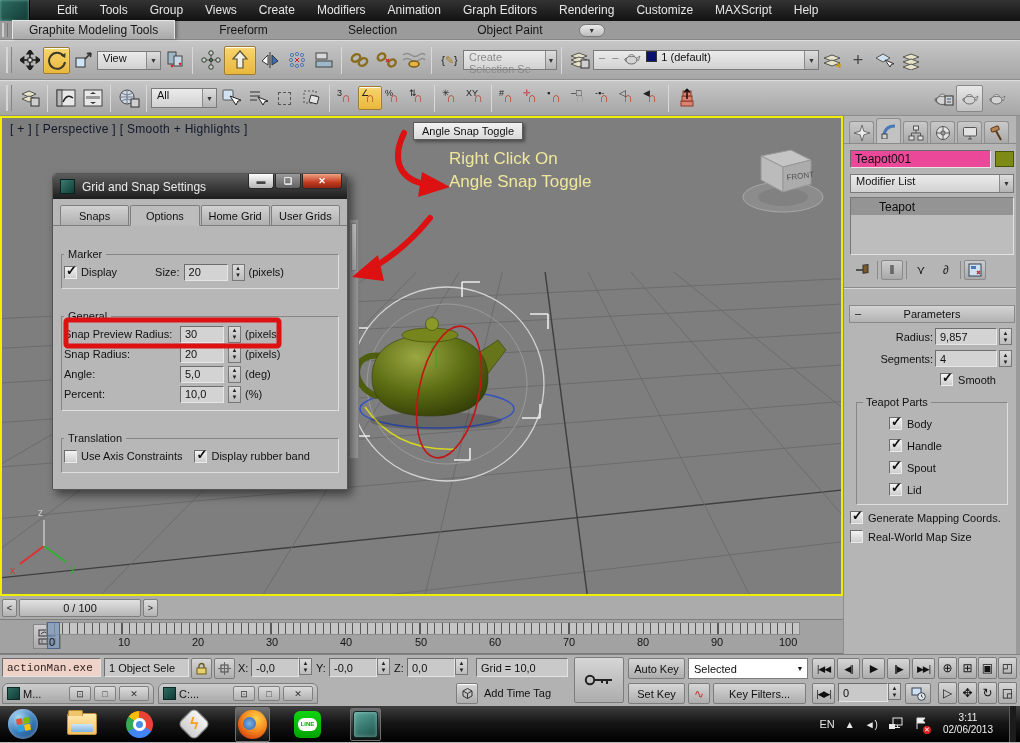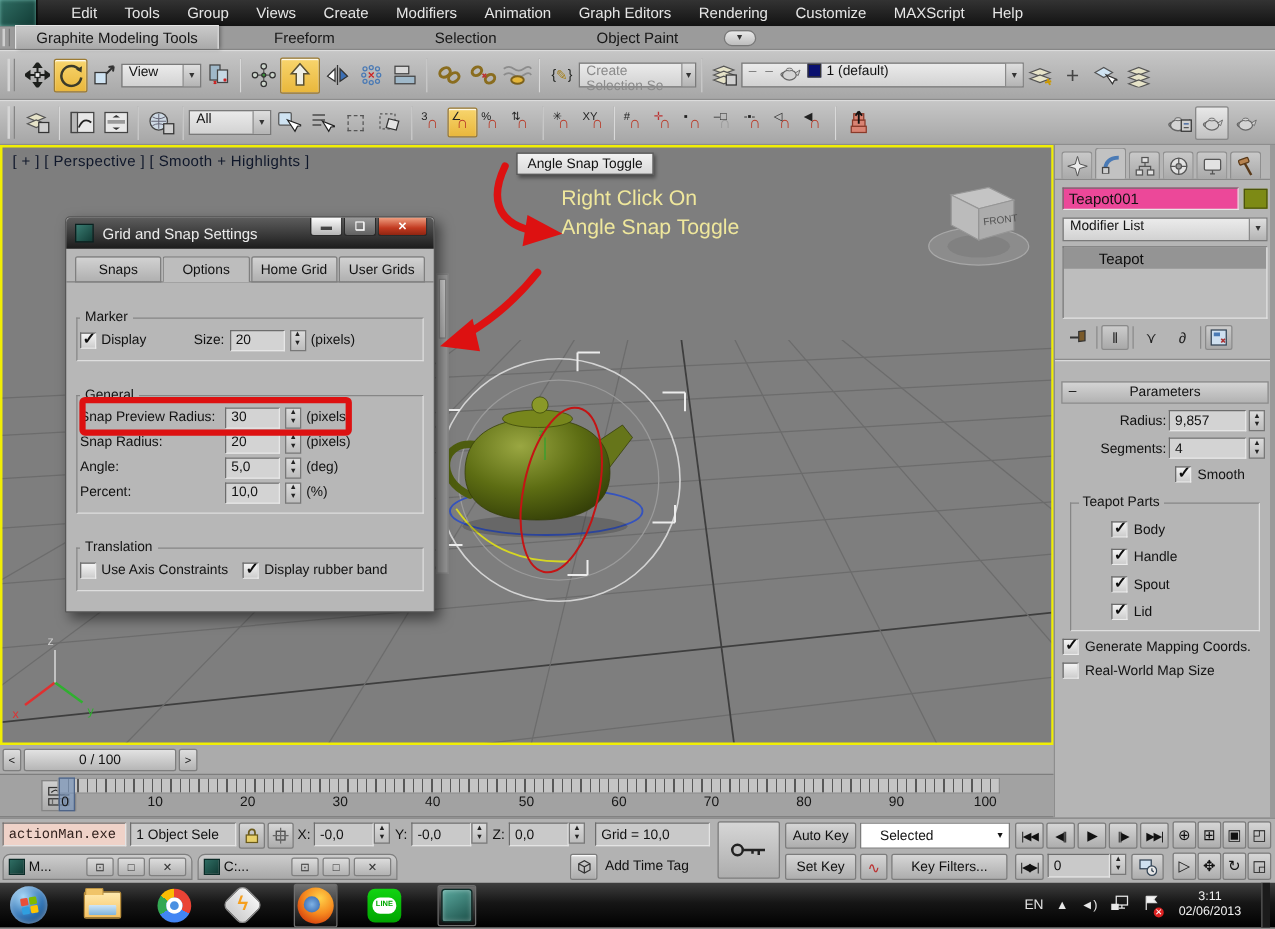--- a/index.html
+++ b/index.html
@@ -130,21 +130,21 @@
   .tlabel{position:absolute;top:16px;font-size:11px;color:#151515;z-index:3}
 
   
   .statusbar{height:52px;background:#b2b2b2;position:relative;border-top:1px solid #828282;font-size:11px}
   .abs{position:absolute}
   .sfld{background:#c9c9c9;border:1px solid;border-color:#6d6d6d #e4e4e4 #e4e4e4 #6d6d6d;height:19px;display:flex;
         align-items:center;padding:0 4px}
   .pink{background:#efd2c8;font-family:"Liberation Mono",monospace;font-size:11px;color:#31211d}
   .sbtn{background:linear-gradient(#d6d6d6,#adadad);border:1px solid #7c7c7c;border-radius:2px;height:21px;display:flex;
         align-items:center;justify-content:center;font-size:11px}
-  .white-dd{background:#fff;border:1px solid #7c7c7c;height:21px;display:flex;align-items:center;padding-left:15px}
+  .white-dd{background:#fff;border:1px solid #7c7c7c;height:21px;display:flex;align-items:center;padding-left:5px}
   .minwin{height:21px;background:linear-gradient(#cdcdcd,#a8a8a8);border:1px solid #7e7e7e;border-radius:6px 6px 0 0;
           display:flex;align-items:center;gap:3px;padding:0 4px}
   .minwin .lg{width:13px;height:13px;background:linear-gradient(135deg,#2f6d63,#113a34);border:1px solid #093;border-color:#0a2b27;flex:none}
   .minwin b{font-weight:normal}
   .mwb{width:22px;height:15px;background:linear-gradient(#dcdcdc,#b2b2b2);border:1px solid #808080;border-radius:2px;
        font-size:9px;display:flex;align-items:center;justify-content:center;color:#333}
   .playb{font-size:9px;letter-spacing:-1px}
   .navb{width:19px;height:22px;font-size:12px}
 
   

